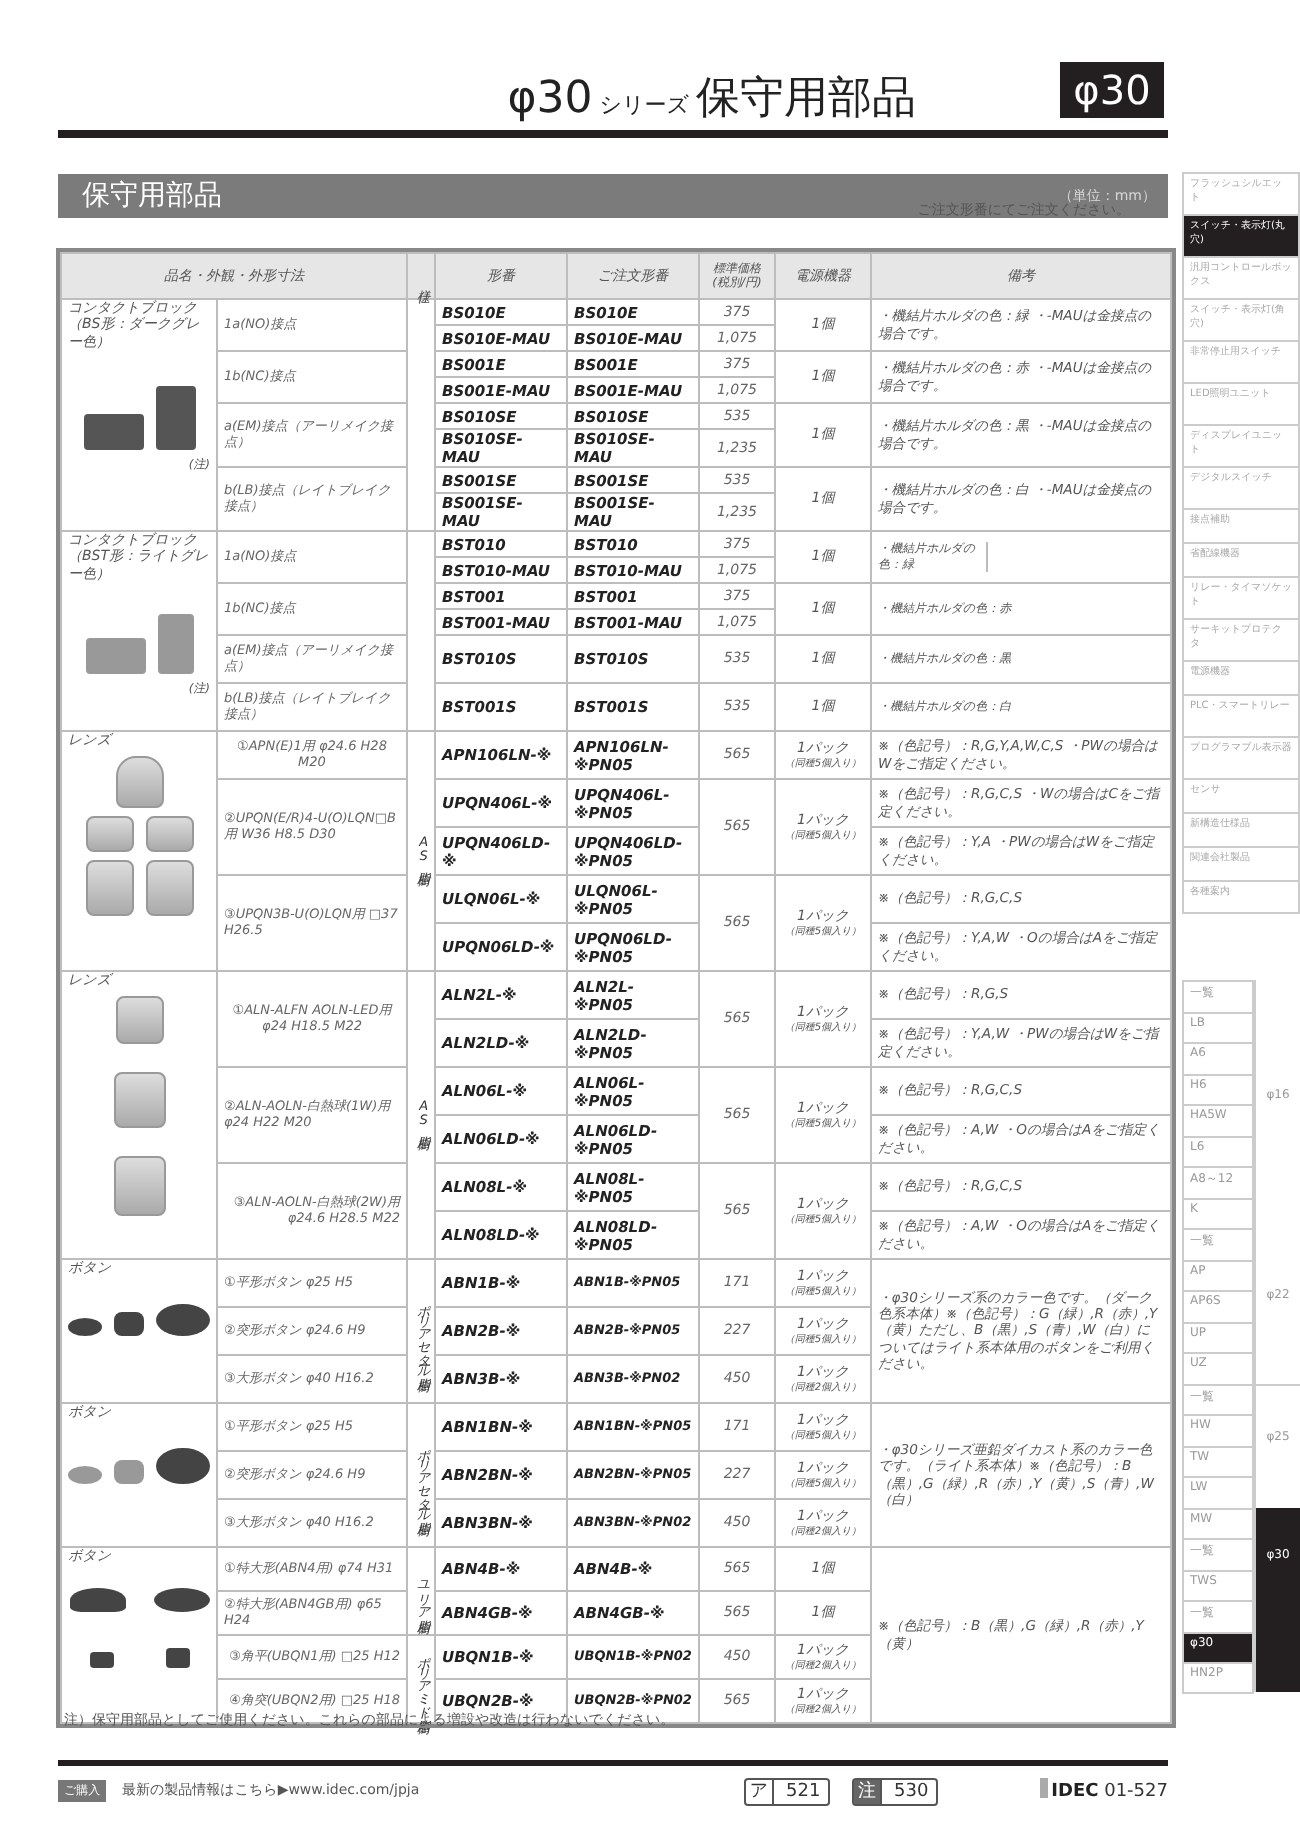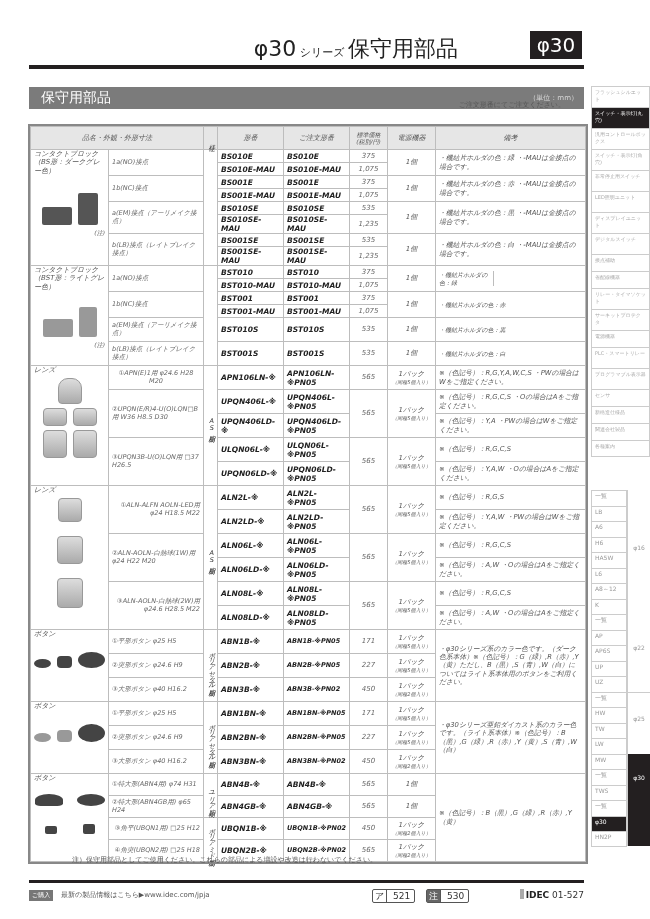--- a/index.html
+++ b/index.html
@@ -32,21 +32,21 @@
   .btn{background:#444;border-radius:50%;}
   .btnl{background:#999;border-radius:50%;}
   .sidebar{position:absolute;left:591px;top:86px;width:59px;}
   .sb-item{border:1px solid #ccc;border-bottom:none;height:21px;font-size:5px;color:#aaa;padding:2px 3px;box-sizing:border-box;line-height:1.3;}
   .sb-item.active{background:#231f20;color:#fff;}
   .sb-item.one{height:17px;}
   .idx{position:absolute;left:591px;top:490px;width:59px;}
   .idx-row{height:15.5px;border:1px solid #ccc;border-bottom:none;font-size:6px;color:#999;padding:1px 3px;box-sizing:border-box;width:36px;}
   .idx-row.active{background:#231f20;color:#fff;}
   .idx-side{position:absolute;left:36px;width:23px;font-size:6px;color:#999;text-align:center;border-left:1px solid #ccc;}
-  .foot-note{position:absolute;left:32px;top:855px;font-size:7px;color:#555;margin-left:40px;}
+  .foot-note{position:absolute;left:32px;top:855px;font-size:7px;color:#555;}
   .foot-rule{position:absolute;left:29px;top:880px;width:555px;height:3px;background:#231f20;}
   .footer{position:absolute;left:29px;top:889px;width:555px;height:14px;font-size:7px;color:#555;}
   .f-tag{position:absolute;left:0;top:1px;background:#777;color:#fff;font-size:6px;padding:1px 3px;}
   .f-url{position:absolute;left:32px;top:1px;}
   .f-box{position:absolute;top:0;height:12px;border:1px solid #555;border-radius:2px;font-size:9px;color:#333;line-height:12px;padding-right:4px;}
   .f-box .k{display:inline-block;width:13px;text-align:center;border-right:1px solid #555;margin-right:6px;}
   .f-box .k.dark{background:#666;color:#fff;}
   .f-brand{position:absolute;right:0;top:0;font-size:9px;color:#333;}
   .f-brand b{font-weight:bold;color:#222;}
   .f-brand .bar{display:inline-block;width:4px;height:10px;background:#aaa;margin-right:2px;vertical-align:-1px;}
@@ -228,21 +228,21 @@
     <td class="num">565</td>
     <td class="unit"><span>1パック</span><span class="s">（同種5個入り）</span></td>
     <td class="rem">※（色記号）：R,G,Y,A,W,C,S ・PWの場合はWをご指定ください。</td>
   </tr>
   <tr style="height:24px">
     <td rowspan="2" class="spec" style="text-align:left">②UPQN(E/R)4-U(O)LQN□B用 W36 H8.5 D30</td>
     <td class="pn">UPQN406L-※</td>
     <td class="pn">UPQN406L-※PN05</td>
     <td rowspan="2" class="num">565</td>
     <td rowspan="2" class="unit"><span>1パック</span><span class="s">（同種5個入り）</span></td>
-    <td class="rem">※（色記号）：R,G,C,S ・Oの場合はAをご指定ください。</td>
+    <td class="rem">※（色記号）：R,G,C,S ・Wの場合はCをご指定ください。</td>
   </tr>
   <tr style="height:24px">
     <td class="pn">UPQN406LD-※</td>
     <td class="pn">UPQN406LD-※PN05</td>
     <td class="rem">※（色記号）：Y,A ・PWの場合はWをご指定ください。</td>
   </tr>
   <tr style="height:24px">
     <td rowspan="2" class="spec" style="text-align:left">③UPQN3B-U(O)LQN用 □37 H26.5</td>
     <td class="pn">ULQN06L-※</td>
     <td class="pn">ULQN06L-※PN05</td>
@@ -262,21 +262,21 @@
       <div class="img">
             <div class="lens" style="width:22px;height:22px"></div>
           </div>
       <div class="img" style="margin-top:14px">
             <div class="lens" style="width:24px;height:26px"></div>
           </div>
       <div class="img" style="margin-top:14px">
             <div class="lens" style="width:24px;height:28px"></div>
           </div>
     </td>
-    <td rowspan="2" class="spec" style="text-align:right">①ALN-ALFN AOLN-LED用 φ24 H18.5 M22</td>
+    <td rowspan="2" class="spec" style="text-align:center">①ALN-ALFN AOLN-LED用 φ24 H18.5 M22</td>
     <td rowspan="6"><span class="vert">AS樹脂</span></td>
     <td class="pn">ALN2L-※</td>
     <td class="pn">ALN2L-※PN05</td>
     <td rowspan="2" class="num">565</td>
     <td rowspan="2" class="unit"><span>1パック</span><span class="s">（同種5個入り）</span></td>
     <td class="rem">※（色記号）：R,G,S</td>
   </tr>
   <tr style="height:24px">
     <td class="pn">ALN2LD-※</td>
     <td class="pn">ALN2LD-※PN05</td>

